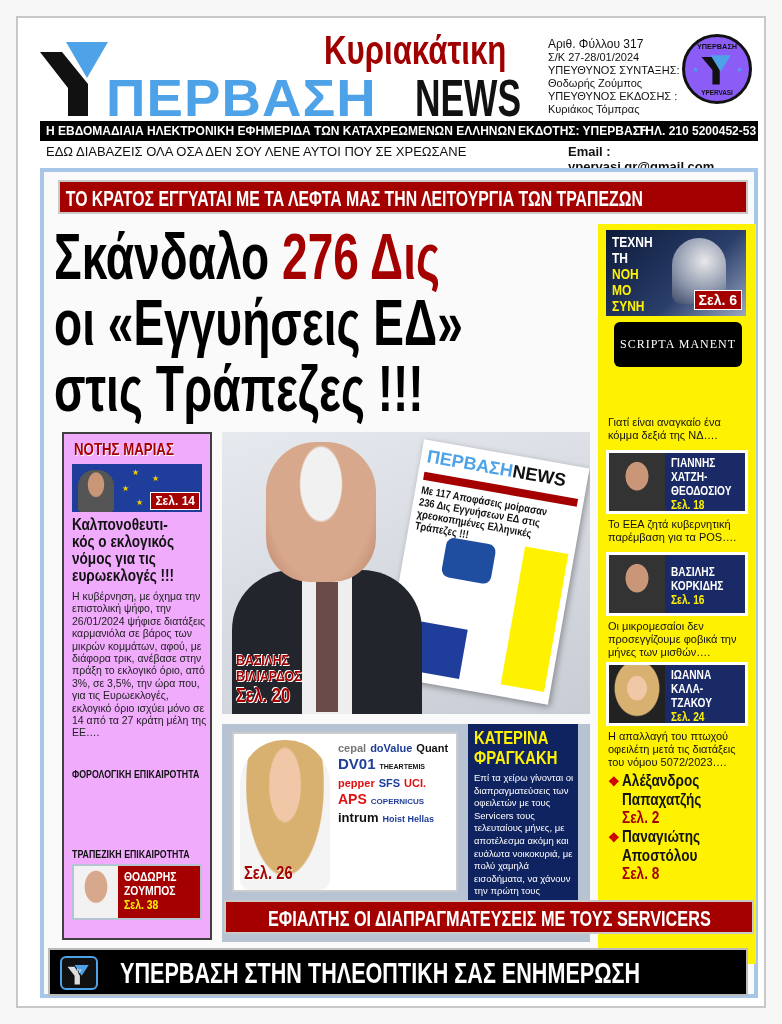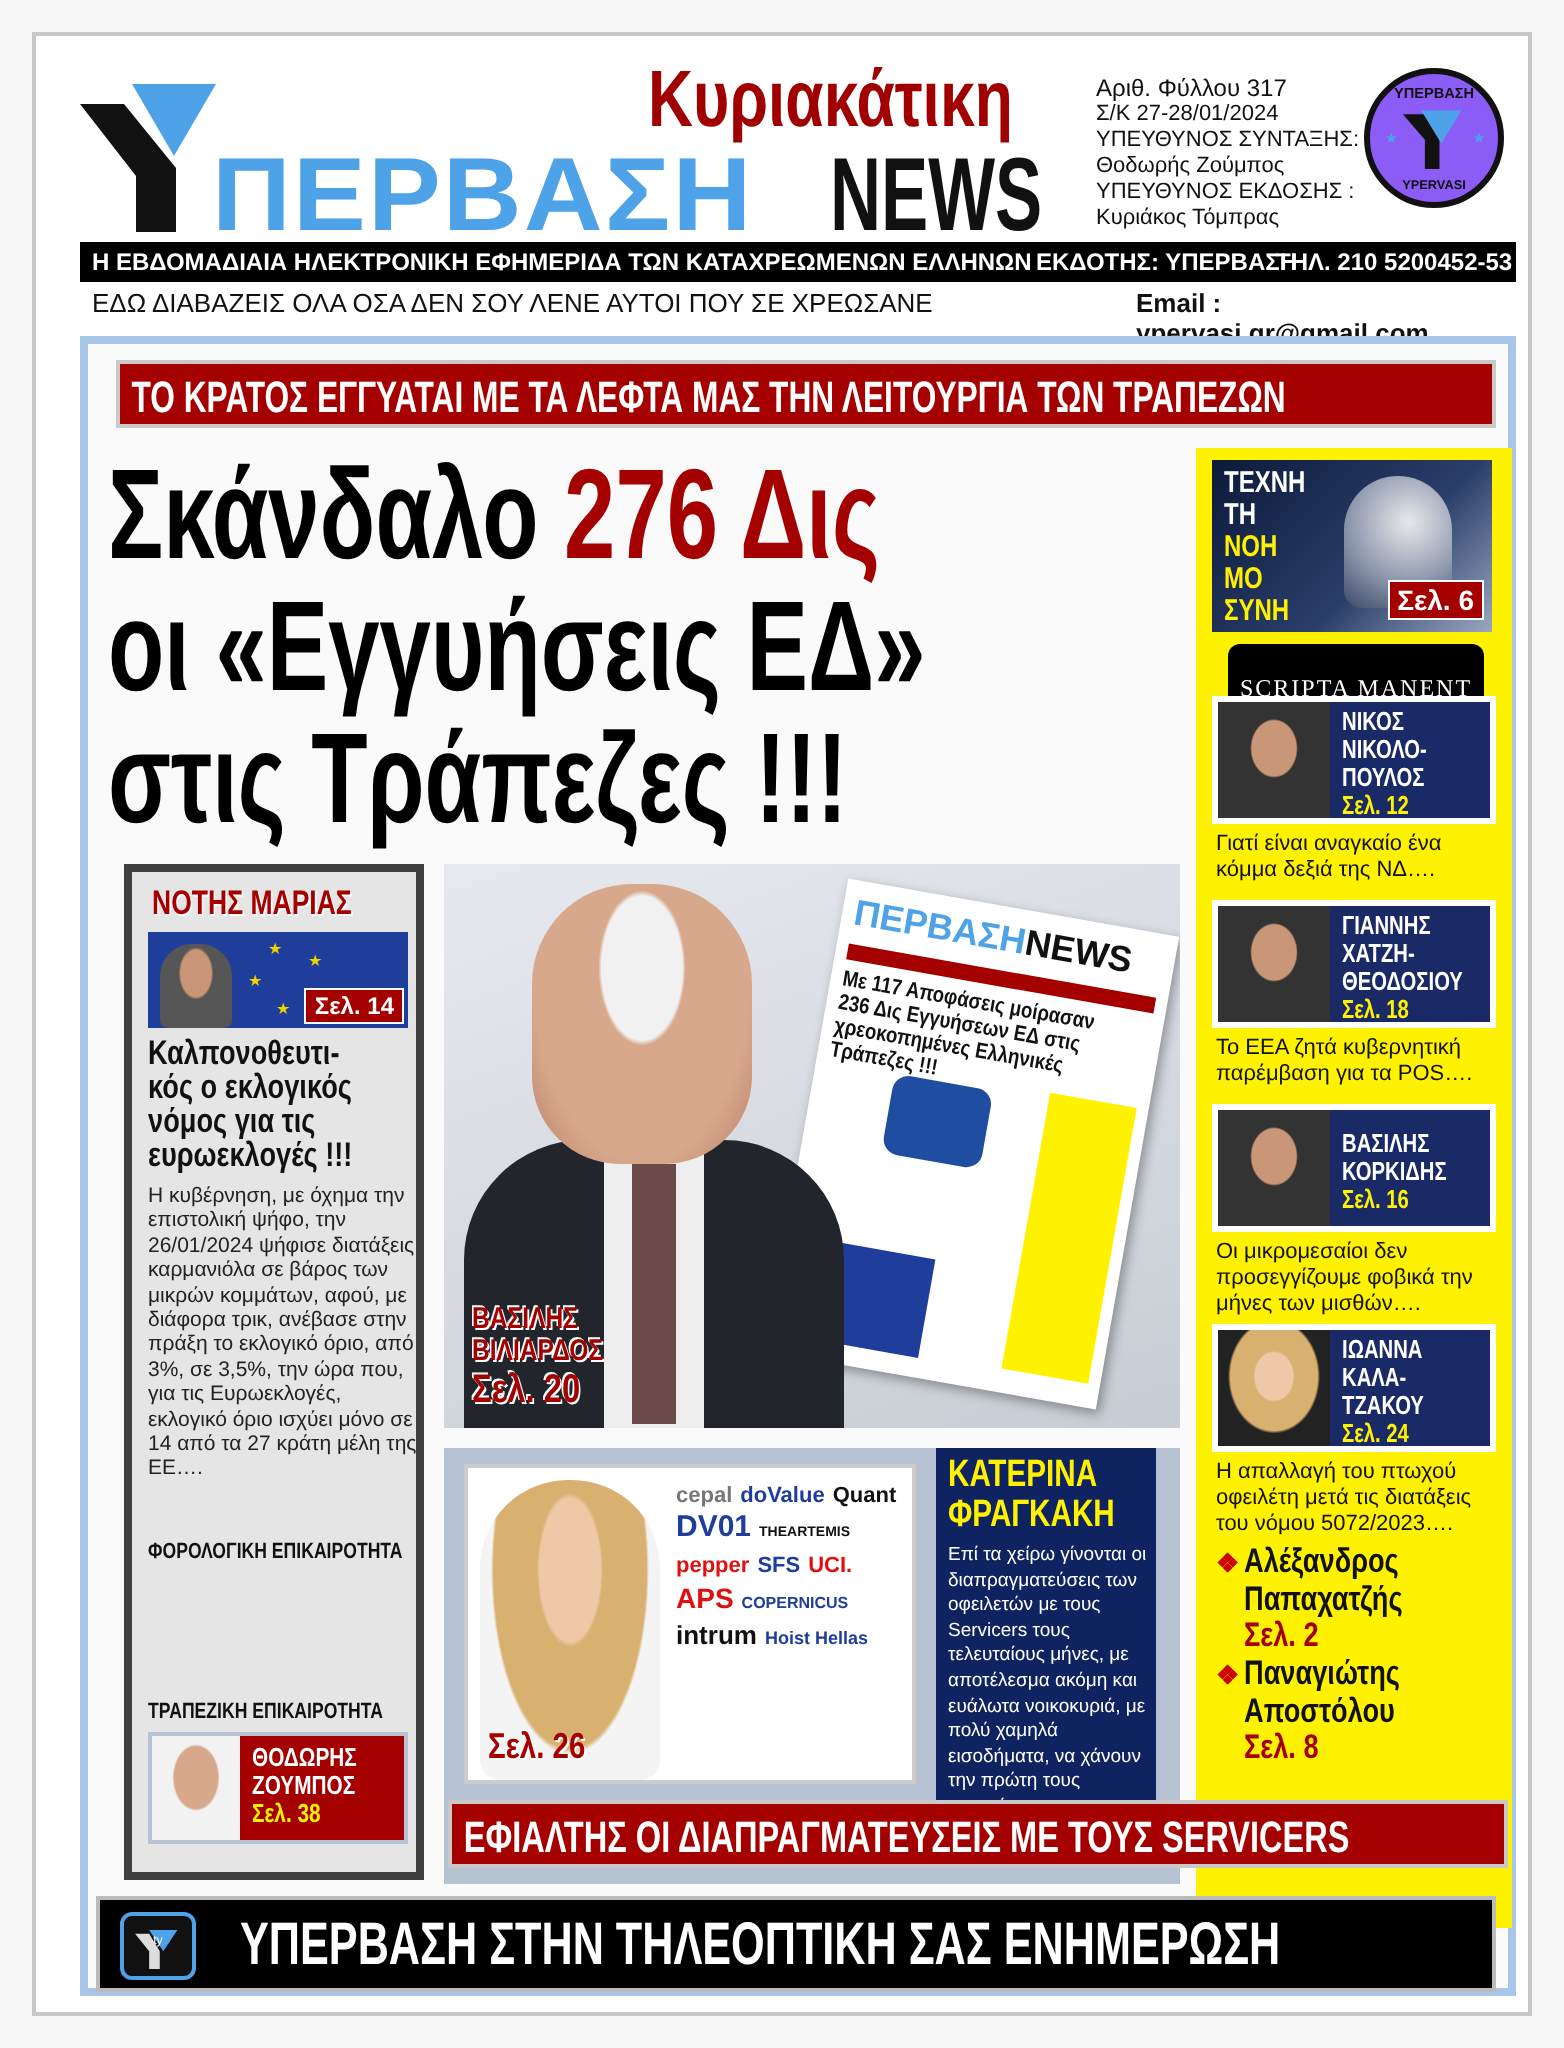--- a/index.html
+++ b/index.html
@@ -36,21 +36,21 @@
 .card{position:absolute;left:8px;width:142px;height:64px;border:3px solid #fff;background:#1a2a66}
 .card .ph{position:absolute;left:0;top:0;width:56px;height:58px;background:radial-gradient(ellipse at 50% 40%,#c99677 0 28%,#333 30% 100%);background-color:#ddd}
 .card .nm{position:absolute;left:62px;top:3px;color:#fff;font-weight:bold;font-size:13px;line-height:14px;transform:scaleX(.78);transform-origin:left;white-space:nowrap}
 .card .nm .s{color:#fff200}
 .blurb{position:absolute;left:10px;width:142px;font-size:11px;line-height:13px;color:#111}
 .bul{position:absolute;left:10px;font-weight:bold;font-size:17px;line-height:18px;color:#111;white-space:nowrap}
 .bul .i{display:inline-block;transform:scaleX(.8);transform-origin:left}
 .bul .r{color:#a50000}
 .bul .d{color:#c00;font-size:13px;margin-right:2px}
 
-.lcol{position:absolute;left:18px;top:260px;width:150px;height:508px;border:4px solid #404040;background:#e5e5e5}
+.lcol{position:absolute;left:18px;top:260px;width:150px;height:508px;border:2px solid #404040;background:#f0abfc}
 .nm-red{position:absolute;left:10px;top:6px;font-weight:bold;font-size:17px;color:#a50000;transform:scaleX(.78);transform-origin:left;white-space:nowrap;text-shadow:1px 1px 0 #fff}
 .eu{position:absolute;left:8px;top:30px;width:130px;height:48px;background:#1f3d9a}
 .eu .star{position:absolute;color:#f5d000;font-size:8px}
 .eu .face{position:absolute;left:6px;top:6px;width:36px;height:42px;border-radius:16px 16px 4px 4px;background:radial-gradient(ellipse at 50% 35%,#c99677 0 30%,#555 34%)}
 .lh{position:absolute;left:8px;top:82px;font-weight:bold;font-size:17px;line-height:17px;color:#111;white-space:nowrap}
 .lh .i{display:block;transform:scaleX(.8);transform-origin:left}
 .ltext{position:absolute;left:8px;top:156px;width:136px;font-size:10.5px;line-height:12.4px;color:#222}
 .sec{position:absolute;left:8px;font-weight:bold;font-size:11px;color:#111;transform:scaleX(.8);transform-origin:left;white-space:nowrap}
 .rcard{position:absolute;left:8px;width:130px;height:56px;border:2px solid #b7c2d3;background:#a50000}
 .rcard .ph{position:absolute;left:0;top:0;width:44px;height:52px;background:radial-gradient(ellipse at 50% 40%,#d8b8a0 0 35%,#7a8fb8 38%);background-color:#eee}
@@ -154,29 +154,20 @@
           <div>ΤΕΧΝΗ</div>
           <div>ΤΗ</div>
           <div class="y">ΝΟΗ</div>
           <div class="y">ΜΟ</div>
           <div class="y">ΣΥΝΗ</div>
         </div>
         <span class="pg" style="right:4px;bottom:6px">Σελ. 6</span>
       </div>
       <div class="scripta">SCRIPTA MANENT</div>
 
-      <div class="card" style="top:124px">
-        <div class="ph"></div>
-        <div class="nm">
-          <div>ΝΙΚΟΣ</div>
-          <div>ΝΙΚΟΛΟ-</div>
-          <div>ΠΟΥΛΟΣ</div>
-          <div class="s">Σελ. 12</div>
-        </div>
-      </div>
       <div class="blurb" style="top:192px">Γιατί είναι αναγκαίο ένα κόμμα δεξιά της ΝΔ….</div>
 
       <div class="card" style="top:226px">
         <div class="ph"></div>
         <div class="nm">
           <div>ΓΙΑΝΝΗΣ</div>
           <div>ΧΑΤΖΗ-</div>
           <div>ΘΕΟΔΟΣΙΟΥ</div>
           <div class="s">Σελ. 18</div>
         </div>
@@ -282,21 +273,21 @@
       </div>
       <div class="kat">
         <div class="t">
           <div>ΚΑΤΕΡΙΝΑ</div>
           <div>ΦΡΑΓΚΑΚΗ</div>
         </div>
         <div class="p">Επί τα χείρω γίνονται οι διαπραγματεύσεις των οφειλετών με τους Servicers τους τελευταίους μήνες, με αποτέλεσμα ακόμη και ευάλωτα νοικοκυριά, με πολύ χαμηλά εισοδήματα, να χάνουν την πρώτη τους κατοικία….</div>
       </div>
     </div>
 
-    <div class="redbar" style="left:180px;top:728px;width:530px;height:34px;font-size:22px;">
+    <div class="redbar" style="left:180px;top:728px;width:530px;height:34px;font-size:22px;padding-left:36px;">
       <span class="t" style="transform:scaleX(.74);padding:4px 8px">ΕΦΙΑΛΤΗΣ ΟΙ ΔΙΑΠΡΑΓΜΑΤΕΥΣΕΙΣ ΜΕ ΤΟΥΣ SERVICERS</span>
     </div>
 
     <div class="tvbar">
       <div class="tvlogo">
         <svg viewBox="0 0 38 34" width="34" height="30">
           <polygon points="6,10 14,10 20,20 20,30 14,30 14,20" fill="#ddd"></polygon>
           <polygon points="14,8 30,8 22,20" fill="#4ea3e8"></polygon>
           <text x="19" y="16" font-size="7" fill="#fff" text-anchor="middle" font-family="Liberation Sans, sans-serif">ty</text>
         </svg>

